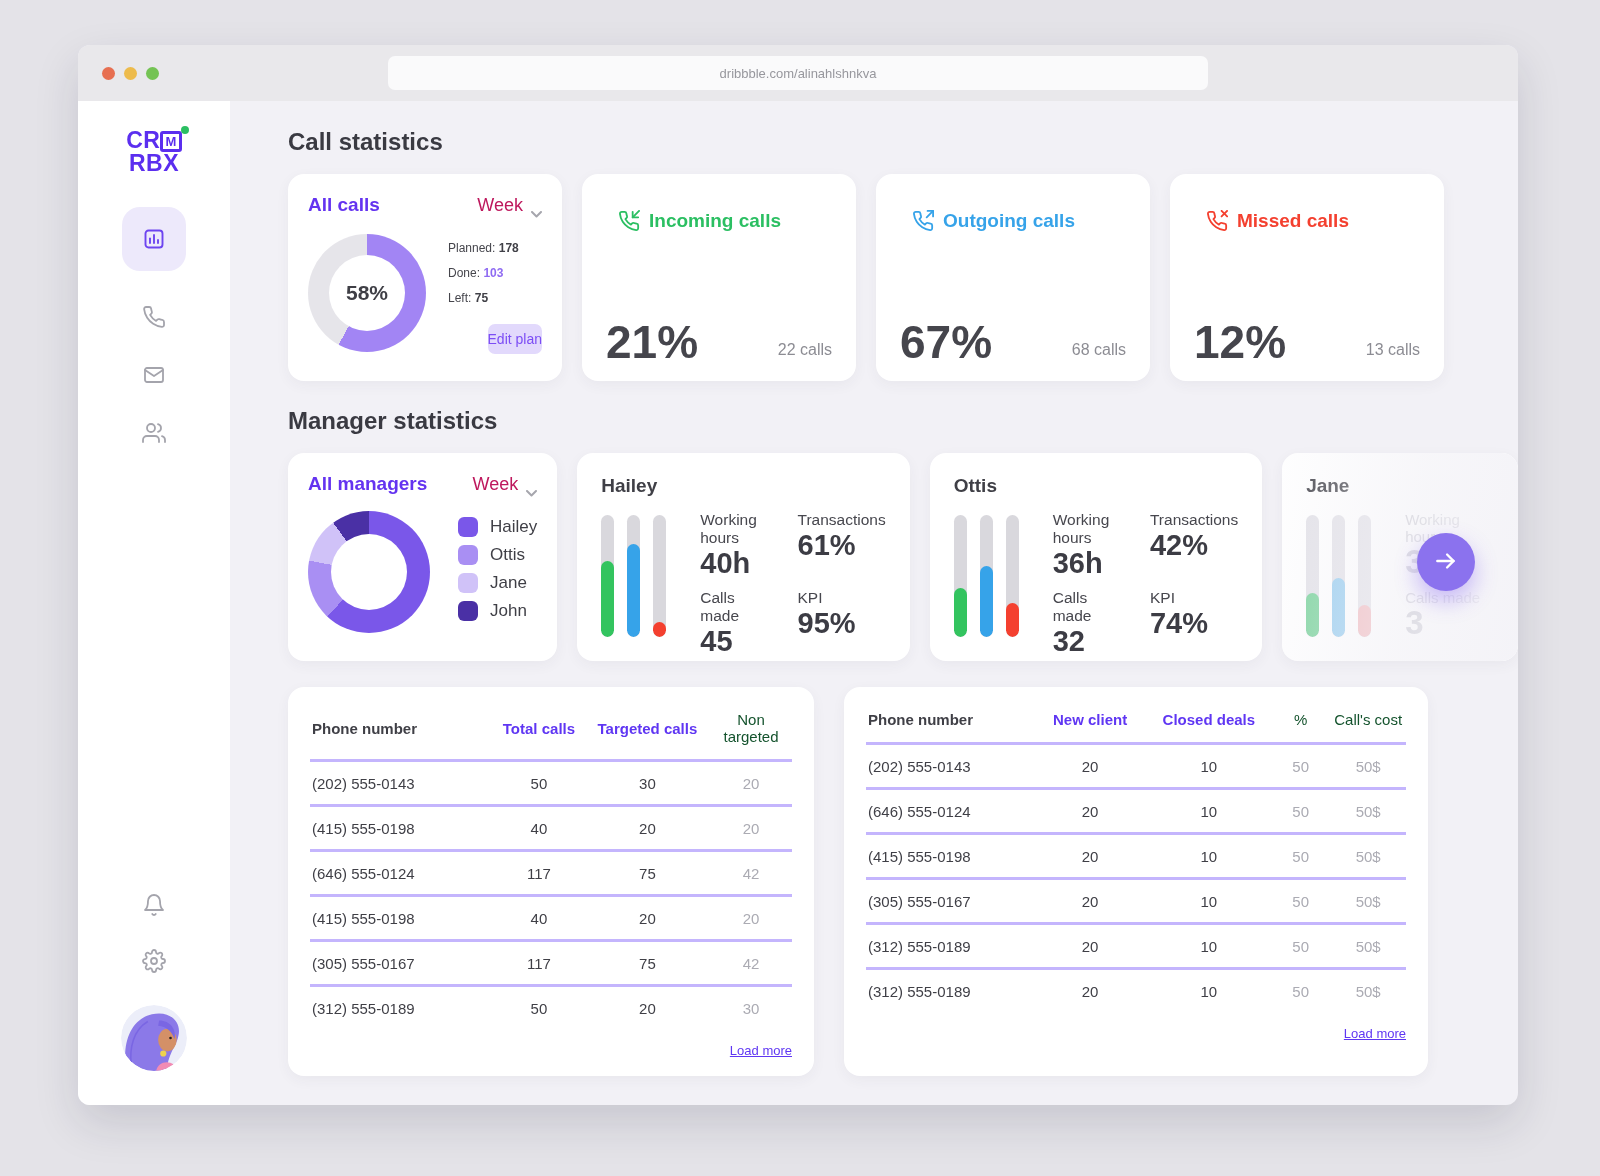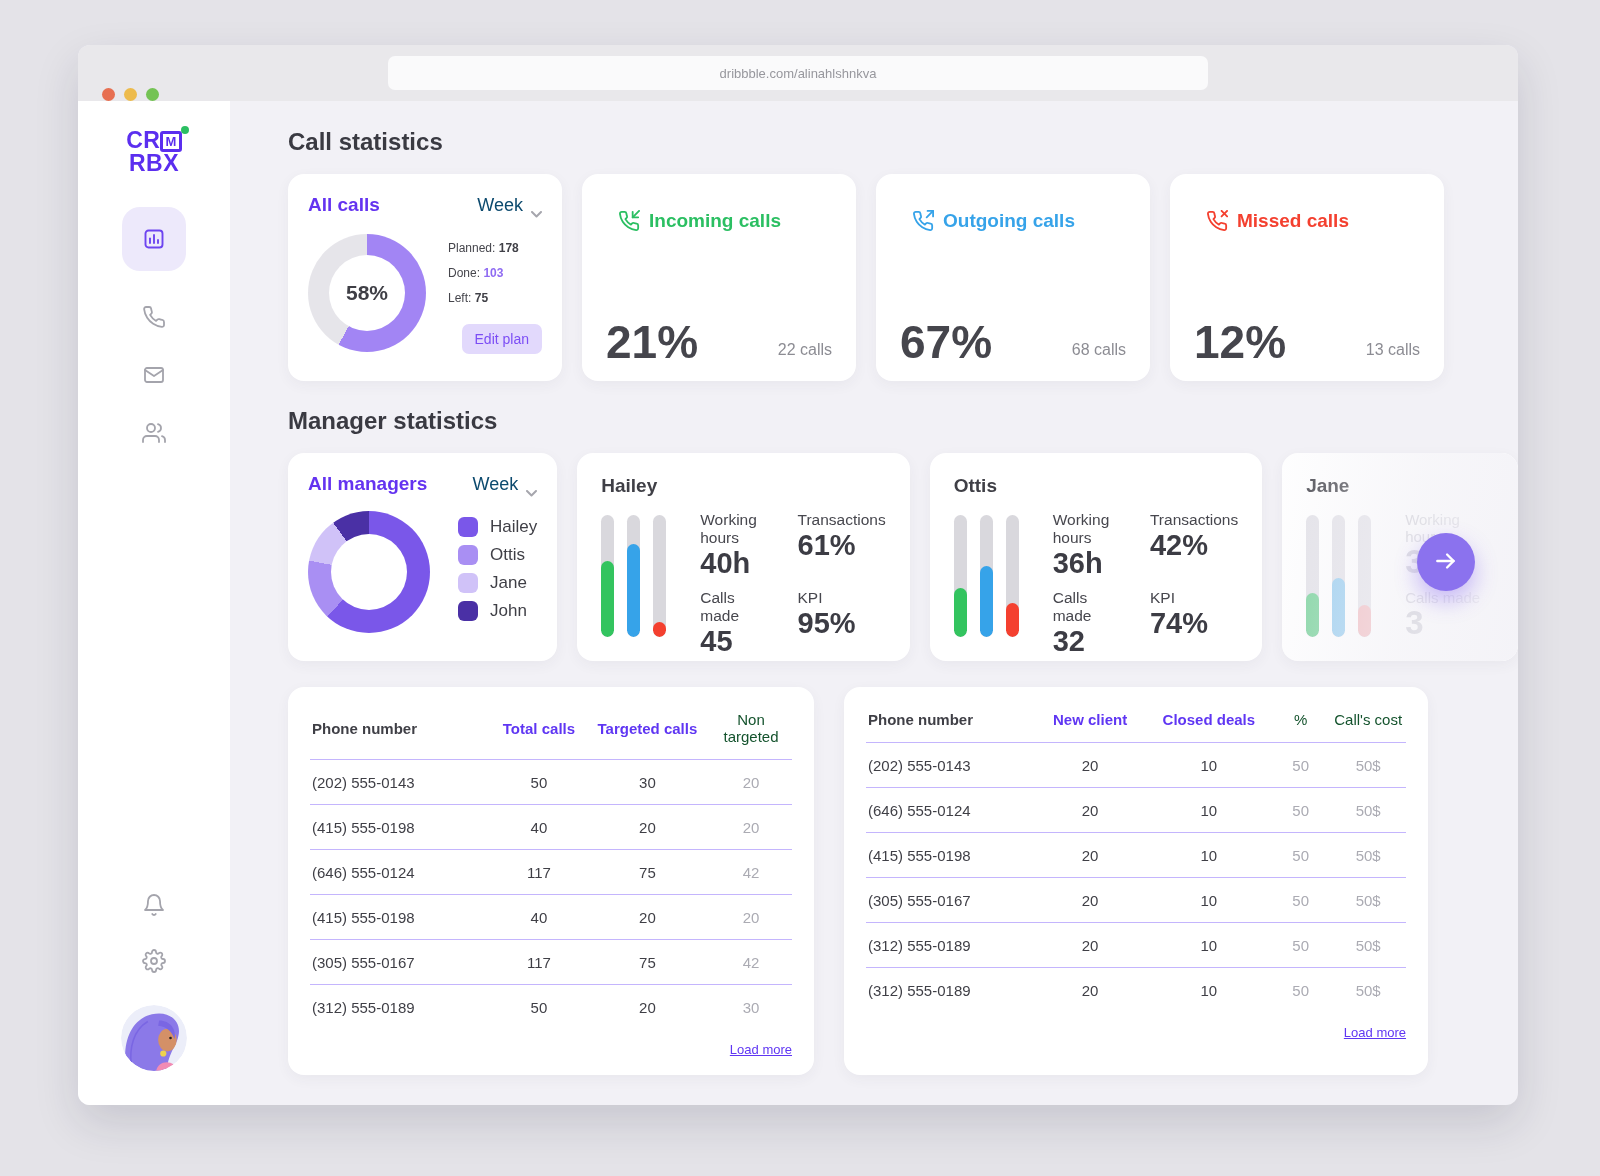--- a/index.html
+++ b/index.html
@@ -1,21 +1,21 @@
 <!DOCTYPE html>
 <html><head>
 <meta charset="utf-8">
 <style>
   *{margin:0;padding:0;box-sizing:border-box}
   html,body{width:1600px;height:1176px}
   body{background:#E4E3E8;font-family:"Liberation Sans","DejaVu Sans",sans-serif;position:relative;overflow:hidden}
   .window{position:absolute;left:78px;top:45px;width:1440px;height:1060px;border-radius:12px;overflow:hidden;
     box-shadow:0 18px 45px rgba(30,30,55,.14);background:#F2F1F6}
   
-  .titlebar{height:56px;background:#E9E8EB;position:relative;display:flex;align-items:flex-end}
+  .titlebar{height:56px;background:#E9E8EB;position:relative;display:flex;align-items:center}
   .dots{display:flex;gap:9px;margin-left:24px}
   .dot{width:13px;height:13px;border-radius:50%;display:inline-block}
   .dot.r{background:#E76F51}.dot.y{background:#EDBB4C}.dot.g{background:#74C354}
   .urlbar{position:absolute;left:50%;top:50%;transform:translate(-50%,-50%);width:820px;height:34px;
     background:#FAFAFB;border-radius:7px;display:flex;align-items:center;justify-content:center;
     font-size:13px;color:#97979D}
   
   .app{display:flex;height:1004px}
   .sidebar{width:152px;background:#fff;display:flex;flex-direction:column;align-items:center;flex-shrink:0}
   .logo{margin-top:28px;color:#5B2EEF;font-weight:800;font-size:23px;line-height:.98;letter-spacing:.5px;text-align:center;position:relative}
@@ -31,34 +31,34 @@
   .avatar{width:66px;height:66px;border-radius:50%;overflow:hidden;display:block}
   
   .content{flex:1;padding:27px 0 0 58px;overflow:hidden;position:relative}
   h2.sec{font-size:24px;line-height:28px;color:#3A3A42;font-weight:700;margin-bottom:18px}
   .row{display:flex;gap:20px;margin-bottom:26px;flex-wrap:nowrap}
   .card{background:#fff;border-radius:16px;box-shadow:0 4px 14px rgba(50,50,80,.05);position:relative}
   
   .c-allcalls{width:274px;height:207px;padding:20px 20px}
   .card-head{display:flex;align-items:center;justify-content:space-between}
   .card-title{font-size:19px;font-weight:700;color:#6433F0}
-  .period{display:flex;align-items:center;gap:8px;font-size:18px;color:#0c4a6e;cursor:pointer}
+  .period{display:flex;align-items:center;gap:8px;font-size:18px;color:#be185d;cursor:pointer}
   .chev{width:11px;height:7px}
   .chev svg{width:11px;height:7px;fill:none;stroke:#A6A6AD;stroke-width:2;stroke-linecap:round;stroke-linejoin:round}
   .ac-body{display:flex;margin-top:18px}
   .donut{border-radius:50%;position:relative;flex-shrink:0}
   .donut .hole{position:absolute;background:#fff;border-radius:50%;display:flex;align-items:center;justify-content:center;
     font-size:21px;font-weight:700;color:#3F3F46}
   .donut-a{width:118px;height:118px}
   .donut-a .hole{inset:21px}
   .ac-right{margin-left:22px;margin-top:2px;flex:1}
   .ac-line{font-size:12px;color:#45454C;line-height:25px}
   .ac-line b{font-weight:700}
   .edit-btn{display:block;margin-left:auto;margin-top:13px;background:#E2D9FC;color:#7C4DF5;border:none;
-    font-size:14px;padding:7px 13px;border-radius:7px;cursor:pointer;font-family:inherit}
+    font-size:14px;padding:7px 0;border-radius:7px;cursor:pointer;font-family:inherit}
   
   .c-stat{width:274px;height:207px;padding:36px}
   .stat-title{display:flex;align-items:center;gap:9px;font-size:19px;font-weight:700}
   .picon{width:22px;height:22px;display:block}
   .picon svg{width:22px;height:22px;fill:none;stroke:currentColor;stroke-width:2;stroke-linecap:round;stroke-linejoin:round}
   .big-pct{position:absolute;left:24px;bottom:12px;font-size:46px;font-weight:700;color:#45454C}
   .calls-n{position:absolute;right:24px;bottom:22px;font-size:16px;color:#8C8C93}
   
   .c-managers{width:274px;height:208px;padding:20px}
   .donut-m{width:122px;height:122px;margin-top:16px}
@@ -92,21 +92,21 @@
   .tables-row{gap:30px}
   .c-table{padding:18px 22px 14px;border-radius:16px}
   .c-table.left{width:526px}
   .c-table.right{width:584px}
   table.tbl{width:100%;border-collapse:collapse;table-layout:fixed}
   .tbl th{font-size:15px;padding:6px 0 14px;text-align:center;font-weight:700}
   .tbl th:first-child{text-align:left;padding-left:2px}
   th.h-dark{color:#3F3F46}
   th.h-accent{color:#5F36F3}
   th.h-muted{color:#14532d;font-weight:500}
-  .tbl td{font-size:15px;color:#3F3F46;text-align:center;height:45px;border-top:1px solid #c4b5fd}
+  .tbl td{font-size:15px;color:#3F3F46;text-align:center;height:45px;border-top:3px solid #c4b5fd}
   .tbl td:first-child{text-align:left;padding-left:2px}
   .tbl td.c-muted{color:#ABABB3}
   .left col:nth-child(1){width:38%}.left col:nth-child(2){width:19%}
   .left col:nth-child(3){width:26%}.left col:nth-child(4){width:17%}
   .right col:nth-child(1){width:31%}.right col:nth-child(2){width:21%}
   .right col:nth-child(3){width:23%}.right col:nth-child(4){width:11%}.right col:nth-child(5){width:14%}
   .loadmore{display:block;text-align:right;margin-top:12px;margin-bottom:4px;font-size:13px;color:#5F36F3;
     text-decoration:underline;cursor:pointer}
 </style>
 </head>

